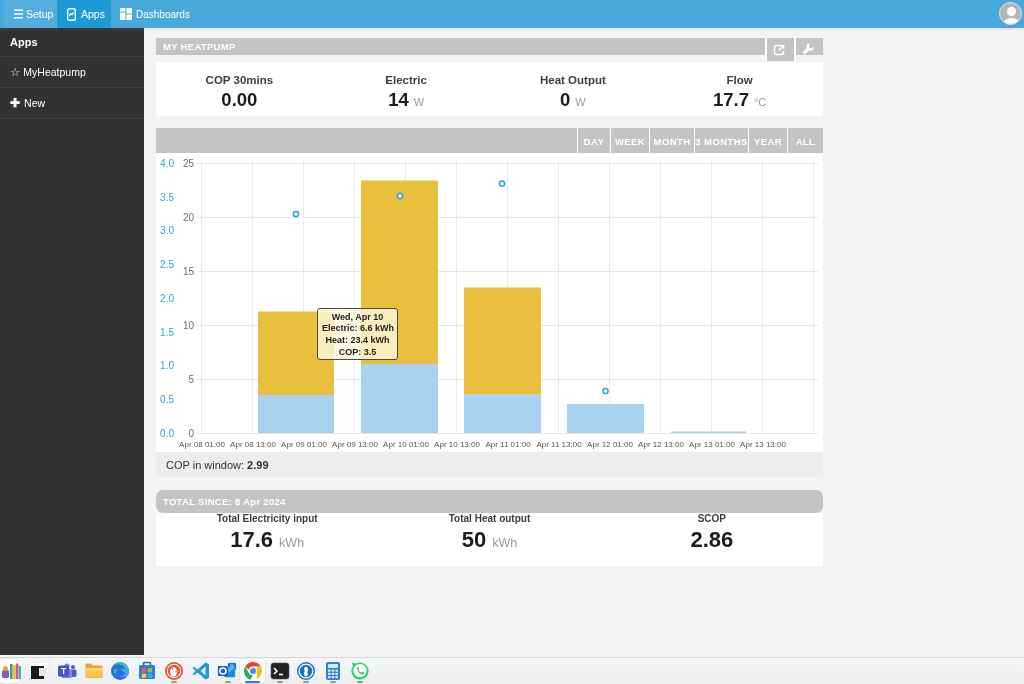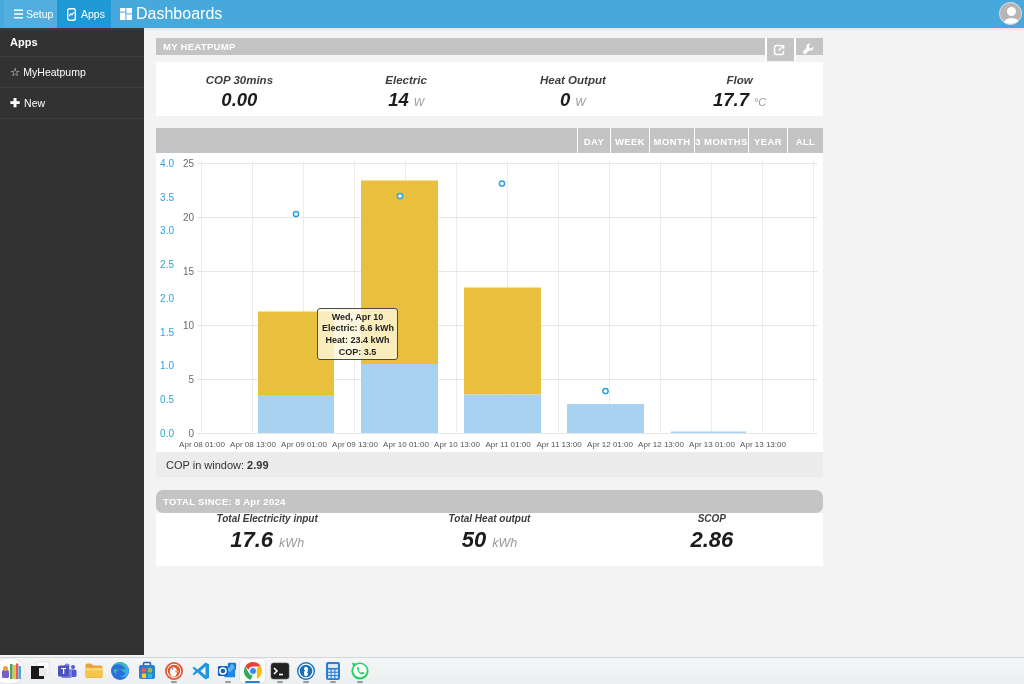--- a/index.html
+++ b/index.html
@@ -13,21 +13,21 @@
 #tab-dash { left:111px; width:85px; padding-left:9px; }
 #avatar { position:absolute; right:2px; top:2px; width:23px; height:23px; border-radius:50%; background:#b5b5b5; overflow:hidden; border:1px solid #e8ddd6; }
 #avatar .head { position:absolute; left:6.5px; top:4px; width:9px; height:9px; border-radius:50%; background:#fff; }
 #avatar .body { position:absolute; left:2.5px; top:14.5px; width:17px; height:12px; border-radius:50%; background:#fff; }
 #warmline { position:absolute; left:0; top:28px; width:1024px; height:2px; background:rgba(210,120,70,0.10); z-index:40; }
 #sidebar { position:absolute; left:0; top:28px; width:144px; height:627px; background:#323232; color:#fff; }
 .side-row { border-bottom:1px solid #3e3e3e; display:flex; align-items:center; padding-left:10px; font-size:13px; }
 #content { position:absolute; left:156px; top:0; width:667px; }
 .graybar { position:absolute; left:0; width:667px; background:#c4c4c4; color:#fff; font-weight:bold; display:flex; align-items:center; }
 .card { position:absolute; left:0; width:667px; background:#fff; }
-.statrow { display:flex;font-style:italic; }
+.statrow { display:flex; }
 .stat { flex:1; text-align:center; }
 .stat .lbl { font-size:11.5px; font-weight:bold; color:#3d3d3d; margin-top:12px; height:15px; }
 .stat .val { font-size:18.5px; font-weight:bold; color:#1c1c1c; margin-top:1px; line-height:19px; }
 .stat .unit { font-size:11px; font-weight:normal; color:#999; margin-left:5px; }
 .btn { position:absolute; top:0; height:26px; display:flex; align-items:center; justify-content:center; font-size:9.5px; letter-spacing:0.4px; font-weight:bold; color:#fff; background:#c4c4c4; white-space:nowrap; }
 #tooltip { position:absolute; left:161px; top:155px; width:81px; height:52px; box-sizing:border-box; background:rgba(254,246,217,0.82); border:1px solid #4a4a4a; border-radius:3px; padding:2.5px 4px; font-size:9px; font-weight:bold; color:#222; line-height:11.7px; z-index:5; white-space:nowrap; }
 #coprow { position:absolute; left:0; top:452px; width:667px; height:25px; background:#ececec; font-size:11px; color:#333; display:flex; align-items:center; padding-left:10px; }
 #taskbar { position:absolute; left:0; top:657px; width:1024px; height:27px; background:linear-gradient(#f5f6f8,#eceef0); border-top:1px solid #d5d6d8; }
 .ticon { position:absolute; top:3px; width:20px; height:20px; }
 .tdash { position:absolute; top:23px; width:6px; height:2px; border-radius:1px; background:#9a9a9a; }
@@ -58,21 +58,21 @@
   </div>
   <div class="tab" id="tab-dash">
     <svg width="12" height="12" viewBox="0 0 12 12" style="margin-right:4px;">
         <g fill="#fff">
           <rect x="0" y="0" width="5.4" height="3.6"></rect>
           <rect x="0" y="4.6" width="5.4" height="7.4"></rect>
           <rect x="6.4" y="0" width="5.6" height="5.4"></rect>
           <rect x="6.4" y="6.4" width="5.6" height="5.6"></rect>
         </g>
       </svg>
-    <span style="font-size:16px;">Dashboards</span>
+    <span style="font-size:10px;">Dashboards</span>
   </div>
   <div id="avatar">
       <div class="head"></div>
       <div class="body"></div>
     </div>
 </div>
 <div id="warmline"></div>
 
 <div id="sidebar">
   <div class="side-row" style="height:29px; font-weight:bold; font-size:11px;">Apps</div>

